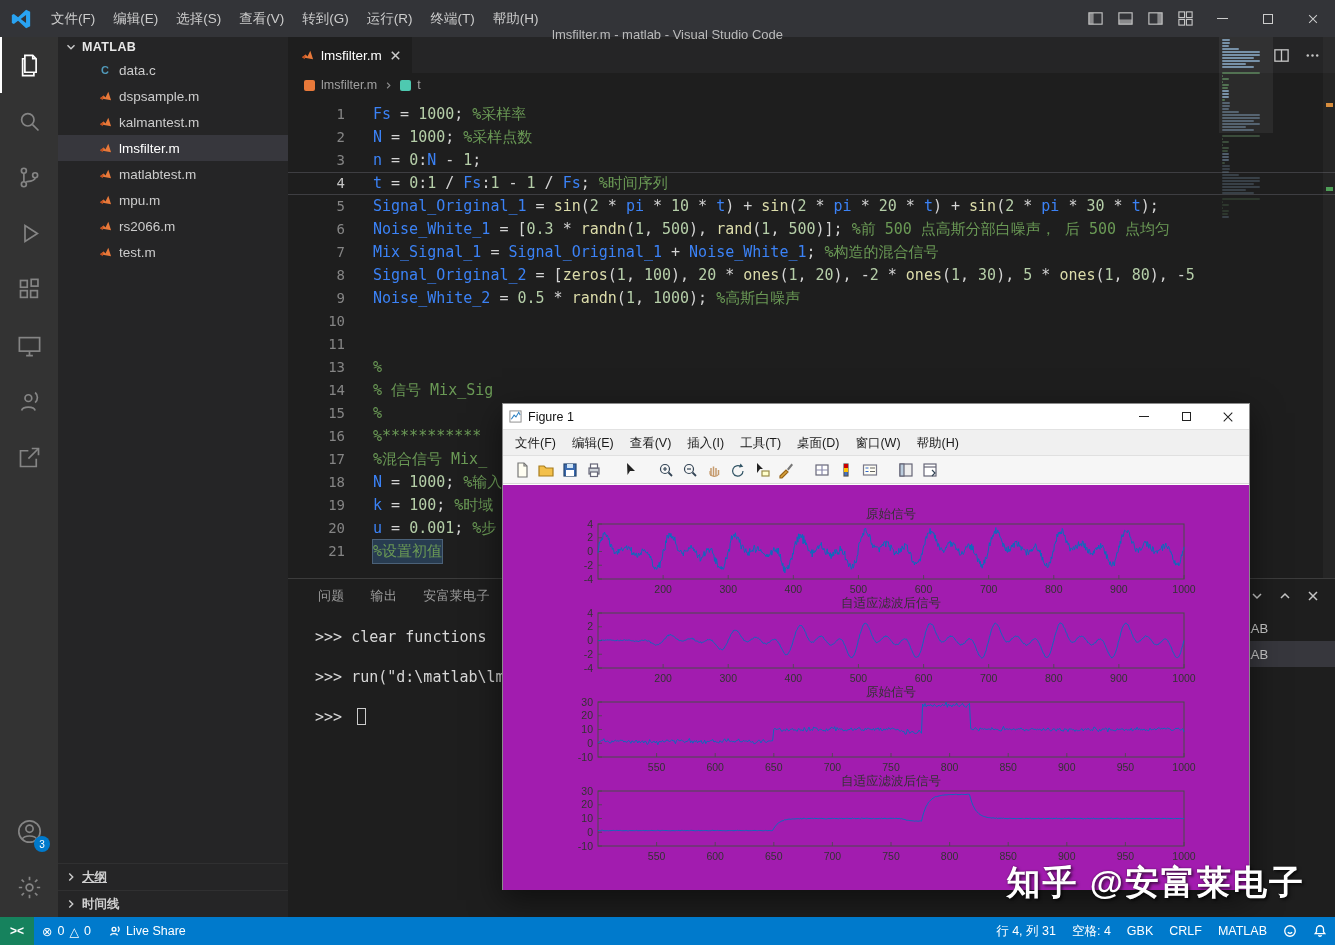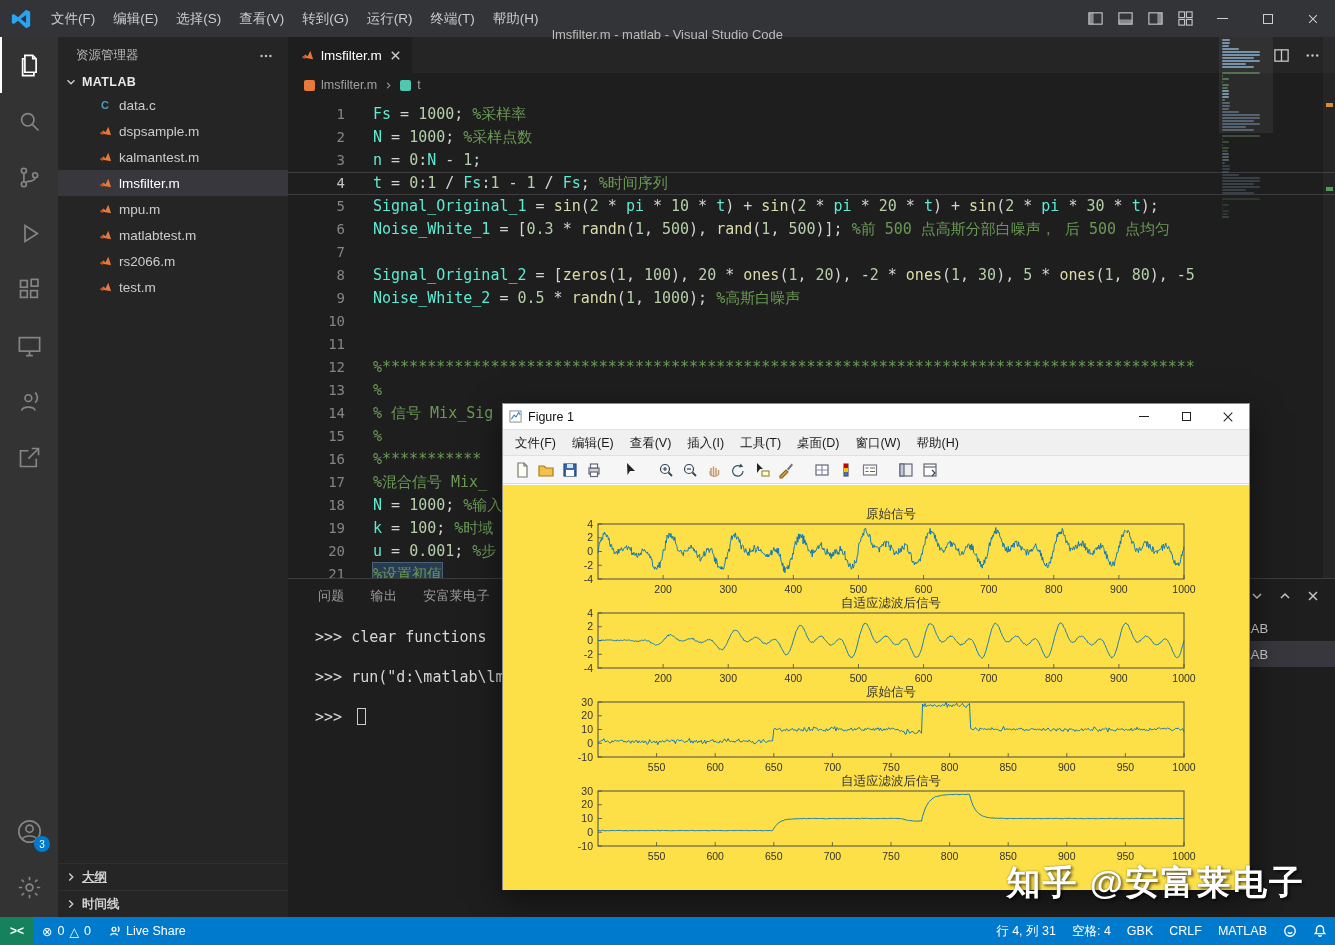--- a/index.html
+++ b/index.html
@@ -46,21 +46,21 @@
   #breadcrumb{height:24px;display:flex;align-items:center;gap:6px;padding-left:16px;font-size:12.5px;color:#a0a0a0;}
   .crumb-sep svg{width:11px;height:11px;stroke:#8a8a8a;fill:none;stroke-width:1.6;}
   .crumb-ico{width:11px;height:11px;border-radius:2px;}
   #code{position:absolute;left:0;top:60px;width:1047px;height:481px;padding-top:6px;overflow:hidden;}
   .cline{display:flex;height:23px;line-height:23px;font-size:15px;white-space:pre;}
   .cline .lnum{width:57px;text-align:right;color:#858585;flex:none;font-family:"DejaVu Sans Mono","Liberation Mono",monospace;font-size:14px;}
   .cline .ltext{margin-left:28px;font-family:"DejaVu Sans Mono","Liberation Mono",monospace;}
   .cline.current{box-shadow:inset 0 1px 0 #3e3e42,inset 0 -1px 0 #3e3e42;}
   .cline.current .lnum{color:#c6c6c6;}
   .selhl{background:rgba(58,110,165,.38);outline:1px solid rgba(130,180,230,.45);}
-  .tok-v{color:#5eead4}.tok-o{color:#D4D4D4}.tok-n{color:#B5CEA8}.tok-f{color:#DCDCAA}.tok-c{color:#6A9955}
+  .tok-v{color:#3b82f6}.tok-o{color:#D4D4D4}.tok-n{color:#B5CEA8}.tok-f{color:#DCDCAA}.tok-c{color:#6A9955}
   #minimap{position:absolute;top:2px;right:73px;width:40px;}
   .mm-bar{height:2px;margin-bottom:1px;border-radius:1px;}
   #mm-slider{position:absolute;top:0;right:62px;width:54px;height:96px;background:rgba(255,255,255,.06);}
   #ruler{position:absolute;top:0;right:0;width:12px;height:100%;background:rgba(255,255,255,.03);}
   .ruler-mark{position:absolute;right:2px;width:7px;height:4px;}
   
   #panel{position:absolute;left:288px;top:578px;width:1047px;height:339px;background:#1e1e1e;border-top:1px solid #3c3c3c;z-index:4;color:#cccccc;}
   #panel-header{height:34px;display:flex;align-items:center;}
   #panel-tabs{display:flex;gap:26px;padding-left:30px;}
   .panel-tab{font-size:13px;color:#9d9d9d;text-transform:none;letter-spacing:.3px;}
@@ -85,21 +85,21 @@
   #fig-controls{margin-left:auto;display:flex;height:100%;}
   .fig-btn{width:42px;height:100%;display:flex;align-items:center;justify-content:center;color:#222;font-size:14px;}
   .fig-btn .min{width:10px;height:1px;background:#222;}
   .fig-btn .max{width:9px;height:9px;border:1px solid #222;}
   #fig-menubar{height:26px;background:#f0f0f0;display:flex;align-items:center;padding-left:4px;border-bottom:1px solid #e0e0e0;}
   .fmenu-item{font-size:12.5px;color:#1a1a1a;padding:0 8px;line-height:26px;}
   #fig-toolbar{height:28px;background:#f6f6f6;border-bottom:1px solid #d9d9d9;display:flex;align-items:center;padding-left:8px;}
   .ficon{width:22px;height:22px;margin-right:2px;display:flex;align-items:center;justify-content:center;}
   .ficon svg{width:18px;height:18px;stroke-width:1.2;}
   .ficon.gap{margin-left:12px;}
-  #fig-canvas{position:absolute;left:0;top:81px;width:746px;height:405px;background:#fde047;}
+  #fig-canvas{position:absolute;left:0;top:81px;width:746px;height:405px;background:#a21caf;}
   
   #watermark{position:absolute;right:30px;top:860px;z-index:50;font-size:34px;font-weight:bold;color:#ffffff;letter-spacing:2px;
     text-shadow:2px 2px 3px rgba(0,0,0,.55),0 0 2px rgba(0,0,0,.45);}
 </style>
 </head>
 <body>
 
 <div id="titlebar">
   <span id="vscode-logo">
     <svg viewBox="0 0 24 24">
@@ -228,30 +228,20 @@
       <div class="act-item">
         <svg viewBox="0 0 24 24">
           <circle cx="12" cy="12" r="3"></circle>
           <path d="M12 2.5v3M12 18.5v3M2.5 12h3M18.5 12h3M5 5l2.1 2.1M16.9 16.9L19 19M19 5l-2.1 2.1M7.1 16.9L5 19"></path>
         </svg>
       </div>
     </div>
 </div>
 
 <div id="sidebar">
-  <div id="sidebar-header">
-    <span>资源管理器</span>
-    <span>
-        <svg viewBox="0 0 18 18" width="16" height="16">
-          <circle cx="4" cy="9" r="1.4" fill="#bbb"></circle>
-          <circle cx="9" cy="9" r="1.4" fill="#bbb"></circle>
-          <circle cx="14" cy="9" r="1.4" fill="#bbb"></circle>
-        </svg>
-      </span>
-  </div>
   <div id="section-header">
     <svg viewBox="0 0 16 16">
         <path d="M4 6l4 4 4-4"></path>
       </svg>
     <span>MATLAB</span>
   </div>
   <div id="filelist">
       <div class="file-row">
         <span class="fico c">C</span>
         <span>data.c</span>
@@ -283,30 +273,30 @@
         </span>
         <span>lmsfilter.m</span>
       </div>
       <div class="file-row">
         <span class="fico m">
           <svg viewBox="0 0 14 14">
             <path d="M1 9l4-3 2 2 3-6 3 9z" fill="#e8793a"></path>
             <path d="M5 6L1 9l3 2z" fill="#c24f1f"></path>
           </svg>
         </span>
-        <span>mpu.m</span>
+        <span>matlabtest.m</span>
       </div>
       <div class="file-row">
         <span class="fico m">
           <svg viewBox="0 0 14 14">
             <path d="M1 9l4-3 2 2 3-6 3 9z" fill="#e8793a"></path>
             <path d="M5 6L1 9l3 2z" fill="#c24f1f"></path>
           </svg>
         </span>
-        <span>matlabtest.m</span>
+        <span>mpu.m</span>
       </div>
       <div class="file-row">
         <span class="fico m">
           <svg viewBox="0 0 14 14">
             <path d="M1 9l4-3 2 2 3-6 3 9z" fill="#e8793a"></path>
             <path d="M5 6L1 9l3 2z" fill="#c24f1f"></path>
           </svg>
         </span>
         <span>rs2066.m</span>
       </div>
@@ -377,26 +367,25 @@
     <span class="crumb-ico" style="background:#4ec9b0"></span>
     <span>t</span>
   </div>
   <div id="code">
       <div class="cline"><span class="lnum">1</span><span class="ltext"><span class="tok-v">Fs</span><span class="tok-o"> = </span><span class="tok-n">1000</span><span class="tok-o">; </span><span class="tok-c">%采样率</span></span></div>
       <div class="cline"><span class="lnum">2</span><span class="ltext"><span class="tok-v">N</span><span class="tok-o"> = </span><span class="tok-n">1000</span><span class="tok-o">; </span><span class="tok-c">%采样点数</span></span></div>
       <div class="cline"><span class="lnum">3</span><span class="ltext"><span class="tok-v">n</span><span class="tok-o"> = </span><span class="tok-n">0</span><span class="tok-o">:</span><span class="tok-v">N</span><span class="tok-o"> - </span><span class="tok-n">1</span><span class="tok-o">;</span></span></div>
       <div class="cline current"><span class="lnum">4</span><span class="ltext"><span class="tok-v">t</span><span class="tok-o"> = </span><span class="tok-n">0</span><span class="tok-o">:</span><span class="tok-n">1</span><span class="tok-o"> / </span><span class="tok-v">Fs</span><span class="tok-o">:</span><span class="tok-n">1</span><span class="tok-o"> - </span><span class="tok-n">1</span><span class="tok-o"> / </span><span class="tok-v">Fs</span><span class="tok-o">; </span><span class="tok-c">%时间序列</span></span></div>
       <div class="cline"><span class="lnum">5</span><span class="ltext"><span class="tok-v">Signal_Original_1</span><span class="tok-o"> = </span><span class="tok-f">sin</span><span class="tok-o">(</span><span class="tok-n">2</span><span class="tok-o"> * </span><span class="tok-v">pi</span><span class="tok-o"> * </span><span class="tok-n">10</span><span class="tok-o"> * </span><span class="tok-v">t</span><span class="tok-o">) + </span><span class="tok-f">sin</span><span class="tok-o">(</span><span class="tok-n">2</span><span class="tok-o"> * </span><span class="tok-v">pi</span><span class="tok-o"> * </span><span class="tok-n">20</span><span class="tok-o"> * </span><span class="tok-v">t</span><span class="tok-o">) + </span><span class="tok-f">sin</span><span class="tok-o">(</span><span class="tok-n">2</span><span class="tok-o"> * </span><span class="tok-v">pi</span><span class="tok-o"> * </span><span class="tok-n">30</span><span class="tok-o"> * </span><span class="tok-v">t</span><span class="tok-o">);</span></span></div>
       <div class="cline"><span class="lnum">6</span><span class="ltext"><span class="tok-v">Noise_White_1</span><span class="tok-o"> = [</span><span class="tok-n">0.3</span><span class="tok-o"> * </span><span class="tok-f">randn</span><span class="tok-o">(</span><span class="tok-n">1</span><span class="tok-o">, </span><span class="tok-n">500</span><span class="tok-o">), </span><span class="tok-f">rand</span><span class="tok-o">(</span><span class="tok-n">1</span><span class="tok-o">, </span><span class="tok-n">500</span><span class="tok-o">)]; </span><span class="tok-c">%前 500 点高斯分部白噪声， 后 500 点均匀</span></span></div>
-      <div class="cline"><span class="lnum">7</span></div>
+      <div class="cline"><span class="lnum">7</span><span class="ltext"><span class="tok-v">Mix_Signal_1</span><span class="tok-o"> = </span><span class="tok-v">Signal_Original_1</span><span class="tok-o"> + </span><span class="tok-v">Noise_White_1</span><span class="tok-o">; </span><span class="tok-c">%构造的混合信号</span></span></div>
       <div class="cline"><span class="lnum">8</span><span class="ltext"><span class="tok-v">Signal_Original_2</span><span class="tok-o"> = [</span><span class="tok-f">zeros</span><span class="tok-o">(</span><span class="tok-n">1</span><span class="tok-o">, </span><span class="tok-n">100</span><span class="tok-o">), </span><span class="tok-n">20</span><span class="tok-o"> * </span><span class="tok-f">ones</span><span class="tok-o">(</span><span class="tok-n">1</span><span class="tok-o">, </span><span class="tok-n">20</span><span class="tok-o">), -</span><span class="tok-n">2</span><span class="tok-o"> * </span><span class="tok-f">ones</span><span class="tok-o">(</span><span class="tok-n">1</span><span class="tok-o">, </span><span class="tok-n">30</span><span class="tok-o">), </span><span class="tok-n">5</span><span class="tok-o"> * </span><span class="tok-f">ones</span><span class="tok-o">(</span><span class="tok-n">1</span><span class="tok-o">, </span><span class="tok-n">80</span><span class="tok-o">), -</span><span class="tok-n">5</span></span></div>
       <div class="cline"><span class="lnum">9</span><span class="ltext"><span class="tok-v">Noise_White_2</span><span class="tok-o"> = </span><span class="tok-n">0.5</span><span class="tok-o"> * </span><span class="tok-f">randn</span><span class="tok-o">(</span><span class="tok-n">1</span><span class="tok-o">, </span><span class="tok-n">1000</span><span class="tok-o">); </span><span class="tok-c">%高斯白噪声</span></span></div>
       <div class="cline"><span class="lnum">10</span></div>
       <div class="cline"><span class="lnum">11</span><span class="ltext"></span></div>
-      <div class="cline"><span class="lnum">12</span><span class="ltext"><span class="tok-c">%******************************************************************************************</span></span></div>
       <div class="cline"><span class="lnum">13</span><span class="ltext"><span class="tok-c">%</span></span></div>
       <div class="cline"><span class="lnum">14</span><span class="ltext"><span class="tok-c">% 信号 Mix_Sig</span></span></div>
       <div class="cline"><span class="lnum">15</span><span class="ltext"><span class="tok-c">%</span></span></div>
       <div class="cline"><span class="lnum">16</span><span class="ltext"><span class="tok-c">%***********</span></span></div>
       <div class="cline"><span class="lnum">17</span><span class="ltext"><span class="tok-c">%混合信号 Mix_</span></span></div>
       <div class="cline"><span class="lnum">18</span><span class="ltext"><span class="tok-v">N</span><span class="tok-o"> = </span><span class="tok-n">1000</span><span class="tok-o">; </span><span class="tok-c">%输入</span></span></div>
       <div class="cline"><span class="lnum">19</span><span class="ltext"><span class="tok-v">k</span><span class="tok-o"> = </span><span class="tok-n">100</span><span class="tok-o">; </span><span class="tok-c">%时域</span></span></div>
       <div class="cline"><span class="lnum">20</span><span class="ltext"><span class="tok-v">u</span><span class="tok-o"> = </span><span class="tok-n">0.001</span><span class="tok-o">; </span><span class="tok-c">%步</span></span></div>
       <div class="cline"><span class="lnum">21</span><span class="ltext selhl"><span class="tok-c">%设置初值</span></span></div>
     </div>

